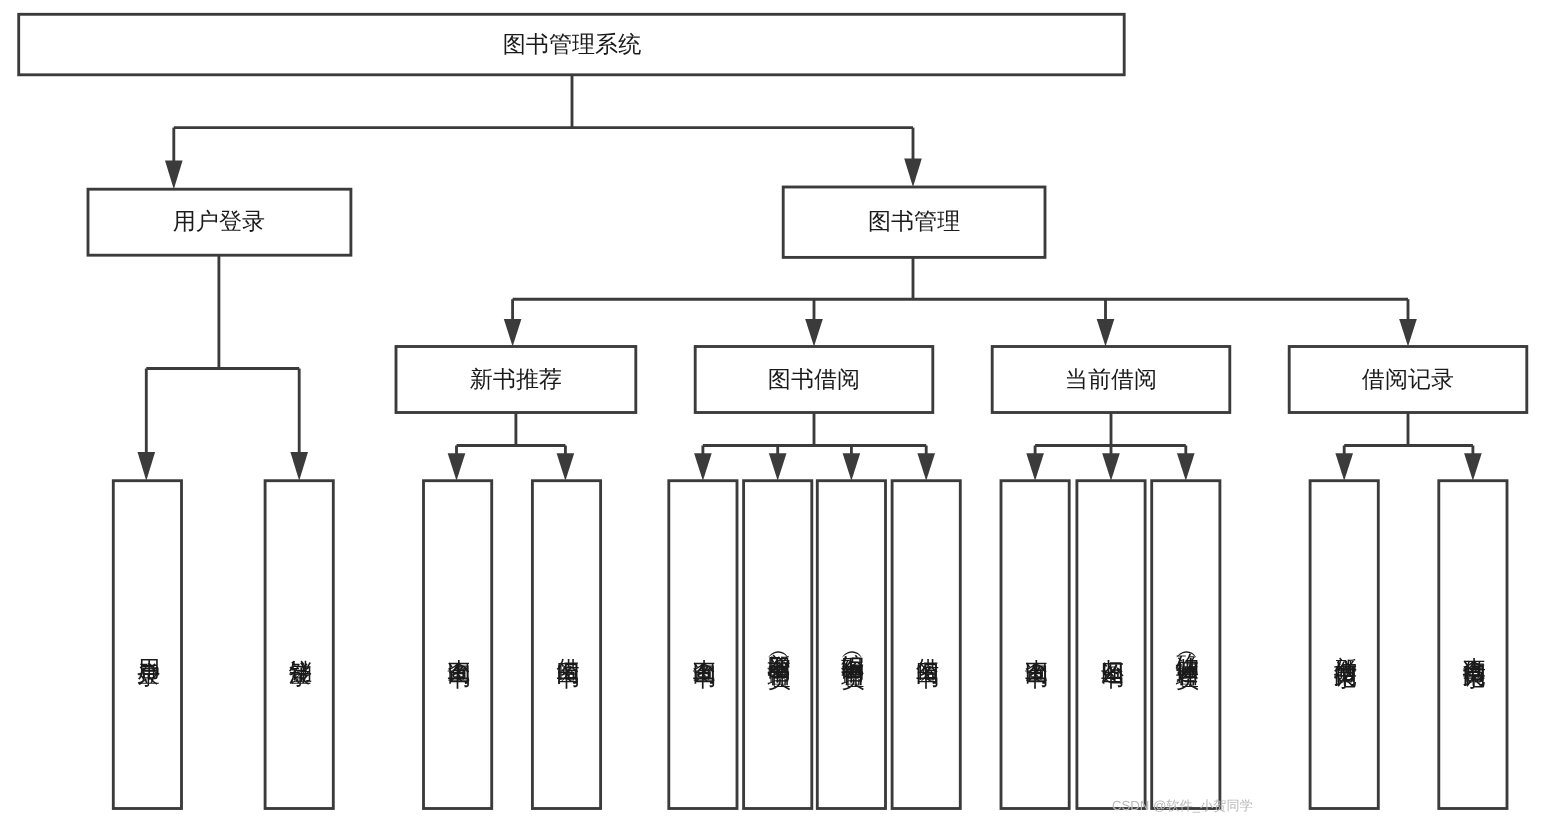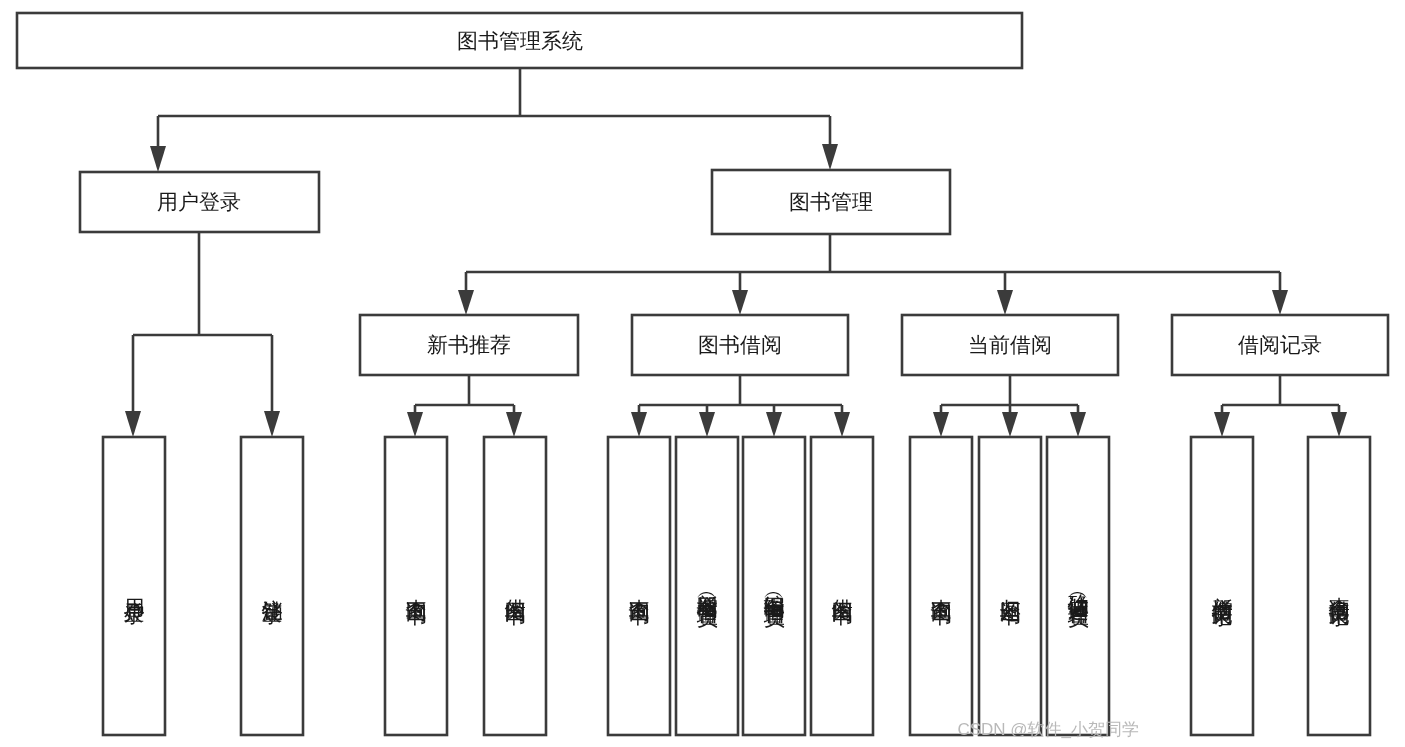--- a/index.html
+++ b/index.html
@@ -64,21 +64,21 @@
     color: #1a1a1a;
     letter-spacing: 2px;
     white-space: nowrap;
     text-align: center;
   }
   .watermark {
     position: absolute;
     right: 8px;
     bottom: 6px;
     font-family: "Liberation Sans", sans-serif;
-    font-size: 17px;
+    font-size: 12px;
     color: #b9b9b9;
     white-space: nowrap;
   }
 </style>
 </head>
 <body>
 
 <div id="diagram-root">
 
   <svg class="layer" viewBox="0 0 1405 747">

